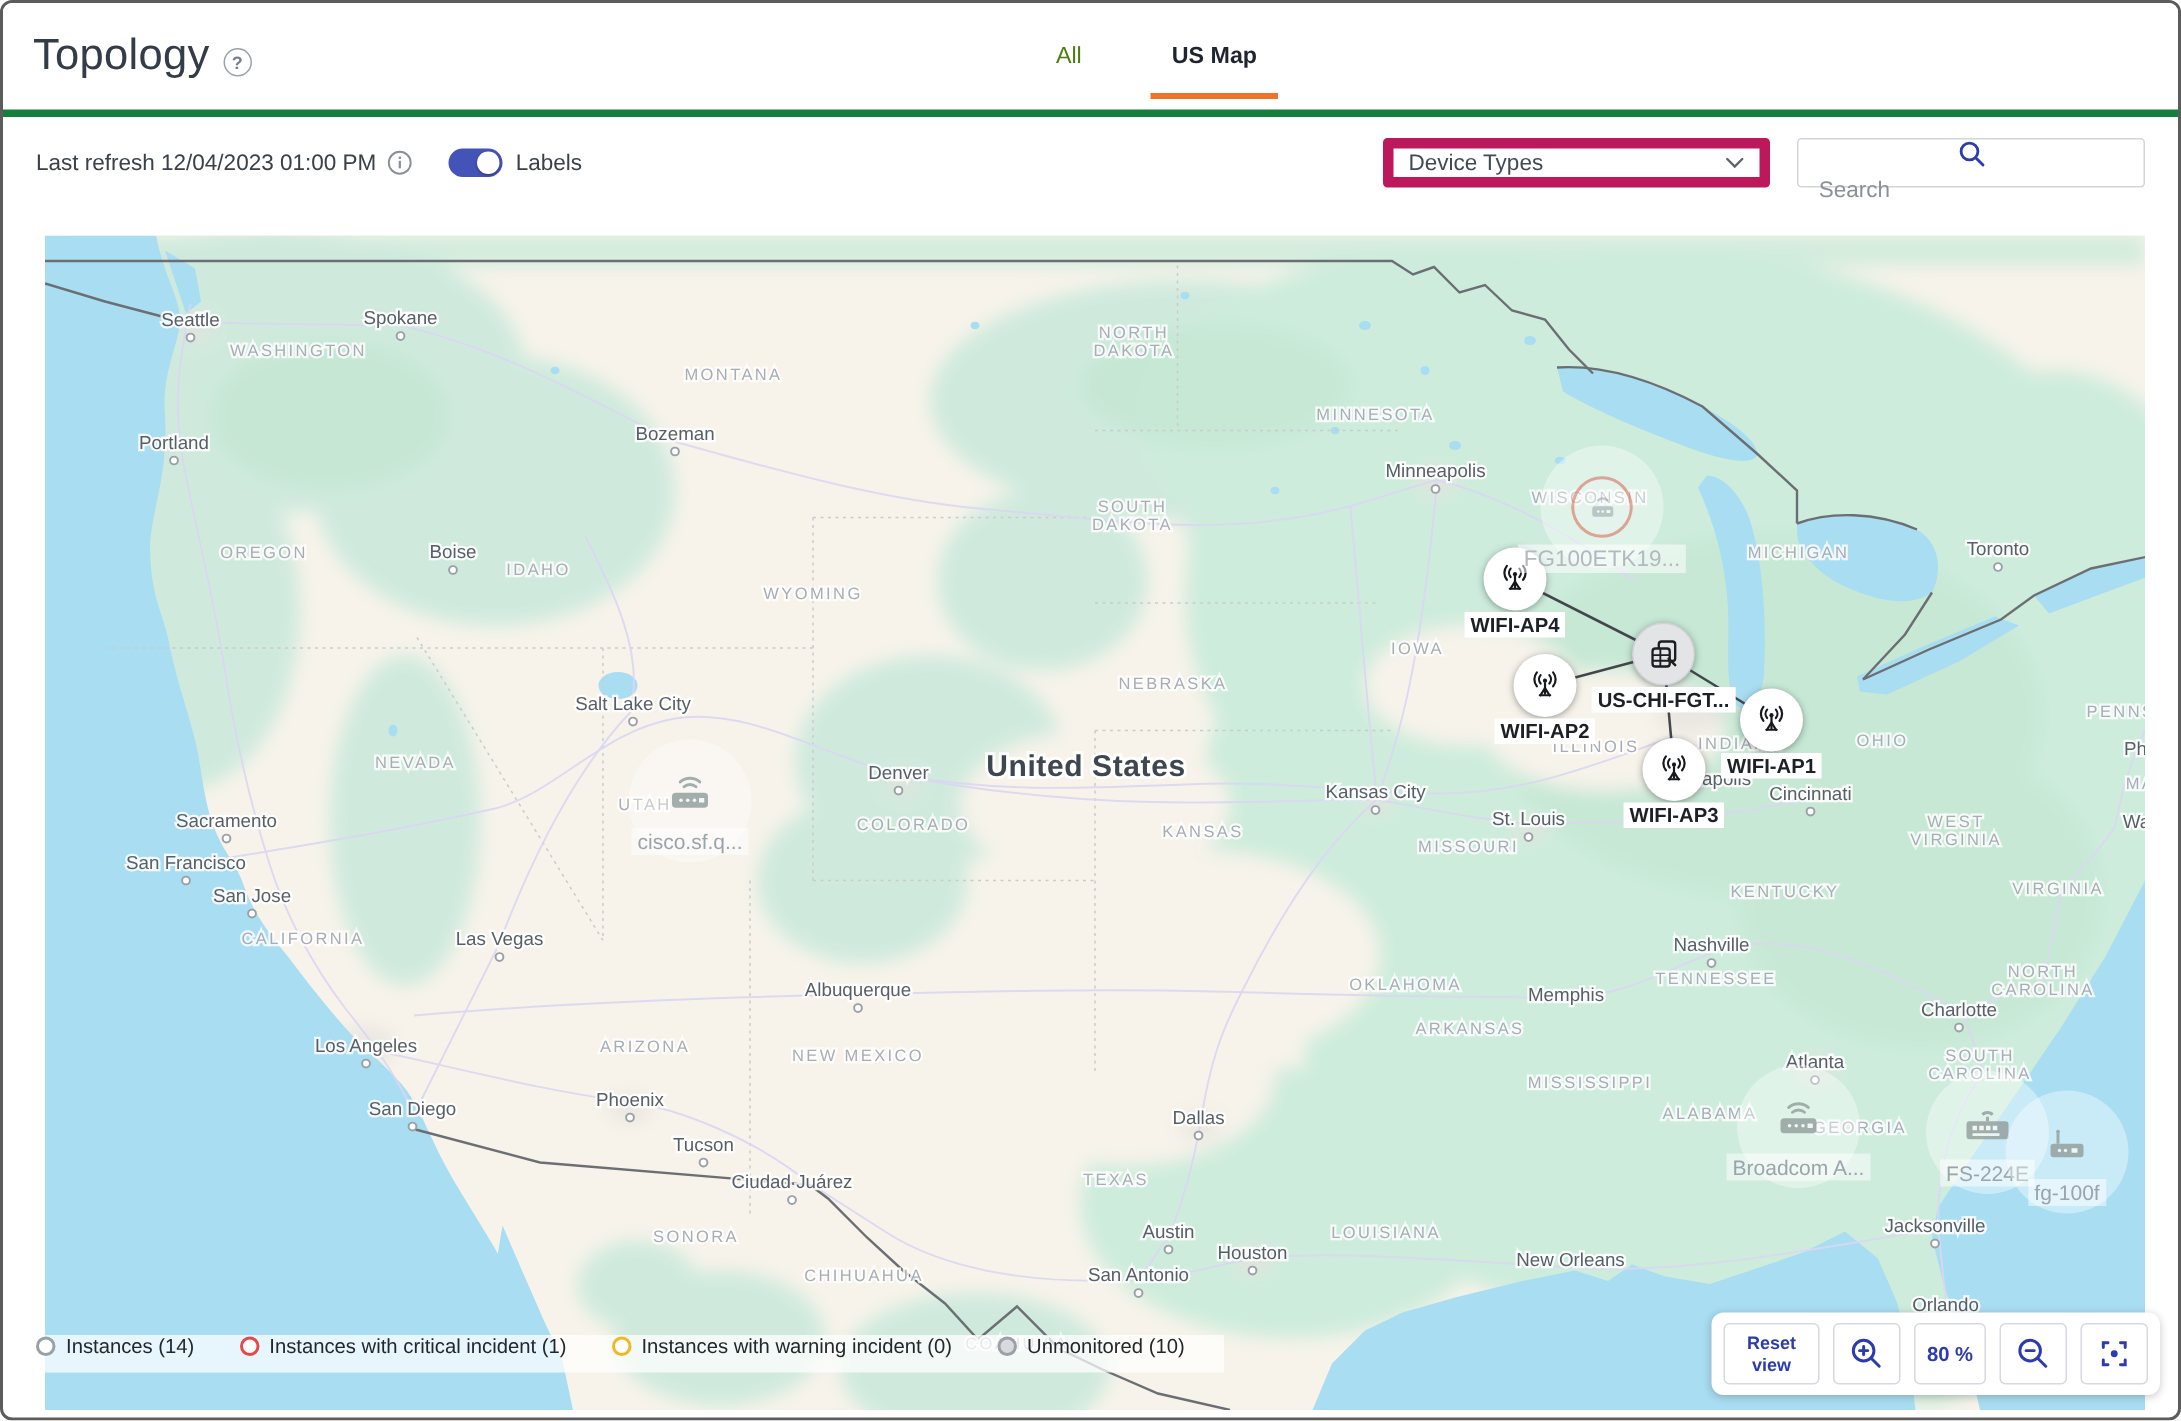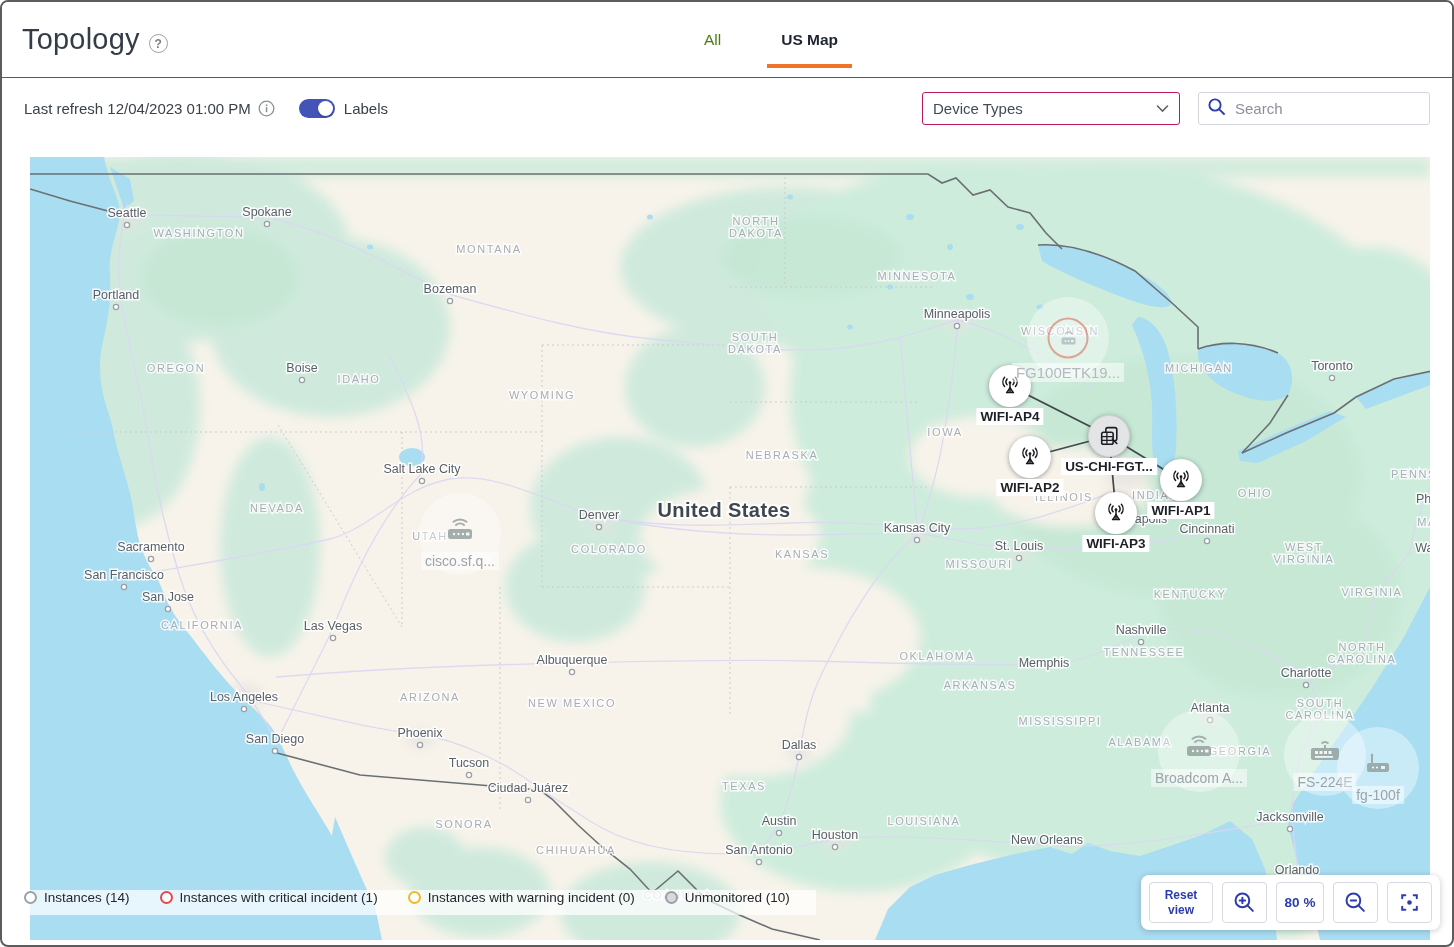--- a/index.html
+++ b/index.html
@@ -1,39 +1,39 @@
 <!DOCTYPE html>
 <html style="--accent: #ef7328; --toggle: #4353b8; --ctl: #2c3cae; --land: #f7f3ea;"><head>
 <meta charset="utf-8">
 <style>
   html,body{margin:0;padding:0;background:#fff;}
   *{box-sizing:border-box;}
   .page{position:relative;width:1454px;height:947px;background:#fff;border:2px solid #5c5c5c;border-radius:8px;
         overflow:hidden;font-family:"Liberation Sans",sans-serif;color:#3a4149;}
   
-  .header{position:relative;height:76px;display:flex;align-items:center;padding:0 20px;border-bottom:1px solid #15803d;background:#fff;}
+  .header{position:relative;height:76px;display:flex;align-items:center;padding:0 20px;border-bottom:5px solid #15803d;background:#fff;}
   .page-title{font-size:29px;font-weight:500;color:#333c47;letter-spacing:.2px;}
   .help-badge{width:19px;height:19px;border:1.5px solid #9aa1a8;border-radius:50%;color:#767f88;font-size:12px;font-weight:700;
               display:flex;align-items:center;justify-content:center;margin-left:9px;margin-top:8px;cursor:pointer;}
   .tabs{position:absolute;left:0;right:0;top:0;height:100%;display:flex;justify-content:center;align-items:center;gap:56px;transform:translateX(44px);}
   .tab{font-size:15.5px;color:#4d7c0f;cursor:pointer;position:relative;padding:4px 2px;}
   .tab.active{color:#1f2530;font-weight:700;}
   .tab.active::after{content:"";position:absolute;left:-12px;right:-12px;bottom:-15px;height:4px;background:var(--accent,#ef7328);}
   
   .toolbar{height:60px;display:flex;align-items:center;padding:0 22px;background:#fff;}
   .refresh-text{font-size:15px;color:#3a4149;}
   .info-icon{margin-left:7px;display:flex;cursor:pointer;}
   .toggle{margin-left:24px;width:36px;height:19px;border-radius:10px;background:var(--toggle,#4353b8);position:relative;cursor:pointer;flex:none;}
   .toggle .knob{position:absolute;top:2px;right:2px;width:15px;height:15px;border-radius:50%;background:#fff;box-shadow:0 1px 2px rgba(0,0,0,.3);}
   .toggle-label{margin-left:9px;font-size:15px;font-weight:400;color:#3a4149;}
   .toolbar-right{margin-left:auto;display:flex;align-items:center;gap:18px;}
-  .select-box{width:258px;height:33px;border:1px solid #be185d;border-radius:3px;display:flex;align-items:center;padding:0 10px;cursor:pointer;background:#fff;}
+  .select-box{width:258px;height:33px;border:7px solid #be185d;border-radius:3px;display:flex;align-items:center;padding:0 10px;cursor:pointer;background:#fff;}
   .select-box .val{font-size:15px;color:#414b57;}
   .select-box .chev{margin-left:auto;display:flex;}
-  .search-box{width:232px;height:33px;border:1px solid #d2d5dc;border-radius:3px;display:flex;align-items:center;padding:0 8px;background:#fff;}
+  .search-box{width:232px;height:33px;border:1px solid #d2d5dc;border-radius:3px;display:flex;align-items:center;padding:0 8px;background:#fff;flex-direction:column;}
   .search-box input{border:none;outline:none;font-size:15px;color:#414b57;width:100%;margin-left:7px;font-family:inherit;background:transparent;}
   .search-box input::placeholder{color:#8a9099;}
   
   .map-wrap{position:absolute;left:28px;top:155px;width:1400px;height:783px;background:var(--land,#f7f3ea);overflow:hidden;cursor:grab;}
   .map-wrap svg.terrain{position:absolute;inset:0;}
   text.state-label{fill:#a7adb4;font-size:11px;font-weight:500;letter-spacing:1.6px;text-anchor:middle;
                    paint-order:stroke;stroke:rgba(255,255,255,.8);stroke-width:3px;font-family:"Liberation Sans",sans-serif;}
   text.city-label{fill:#595f66;font-size:12.5px;text-anchor:middle;paint-order:stroke;stroke:rgba(255,255,255,.85);stroke-width:3px;
                   font-family:"Liberation Sans",sans-serif;}
   text.region-label{fill:#3e4650;font-size:20px;font-weight:700;letter-spacing:.4px;text-anchor:middle;

